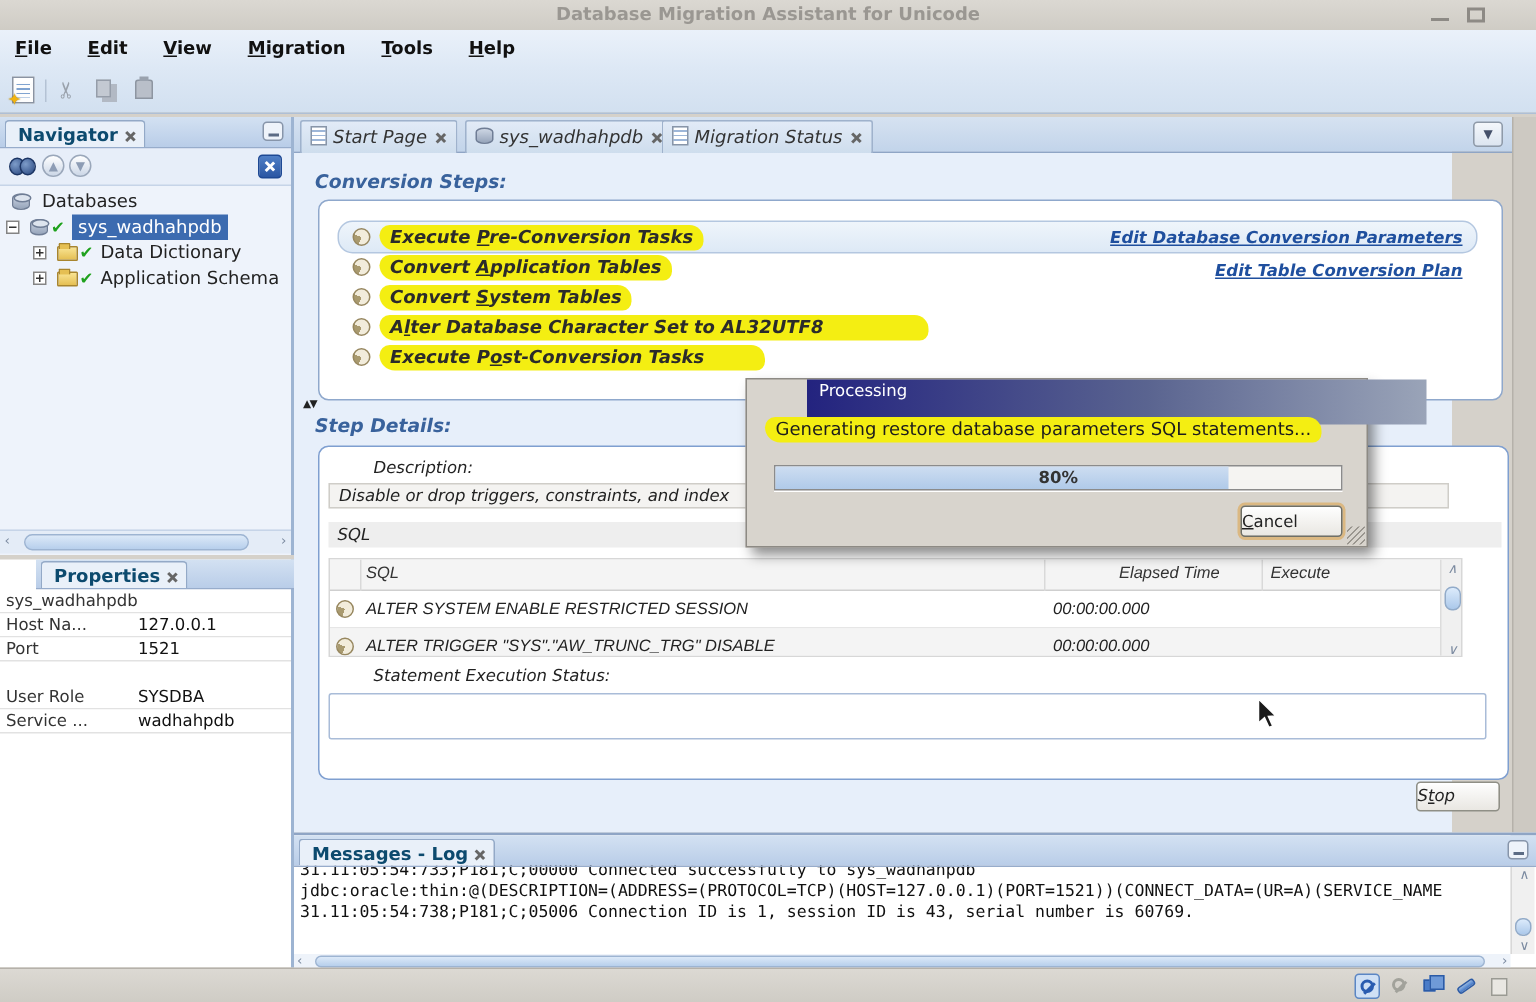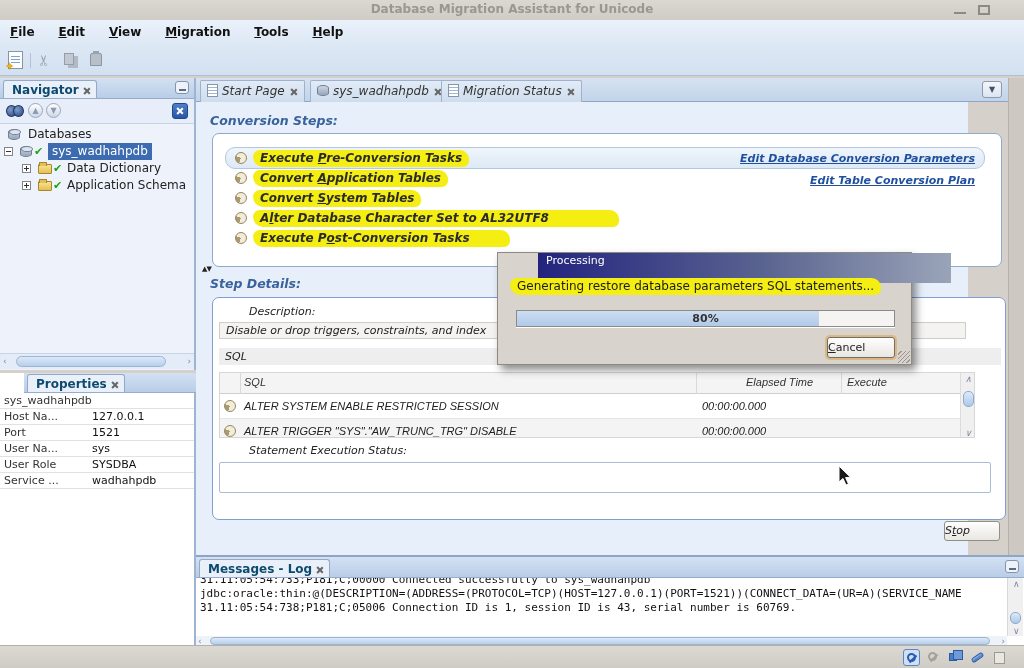--- a/index.html
+++ b/index.html
@@ -253,24 +253,20 @@
       <span class="prop-label">sys_wadhahpdb</span>
     </div>
     <div class="prop-row" style="top:36px;">
       <span class="prop-label">Host Na...</span>
         <span class="prop-value">127.0.0.1</span>
     </div>
     <div class="prop-row" style="top:52px;">
       <span class="prop-label">Port</span>
         <span class="prop-value">1521</span>
     </div>
-    <div class="prop-row" style="top:68px;">
-      <span class="prop-label">User Na...</span>
-        <span class="prop-value">sys</span>
-    </div>
     <div class="prop-row" style="top:84px;">
       <span class="prop-label">User Role</span>
         <span class="prop-value">SYSDBA</span>
     </div>
     <div class="prop-row" style="top:100px;">
       <span class="prop-label">Service ...</span>
         <span class="prop-value">wadhahpdb</span>
     </div>
   </div>
 

